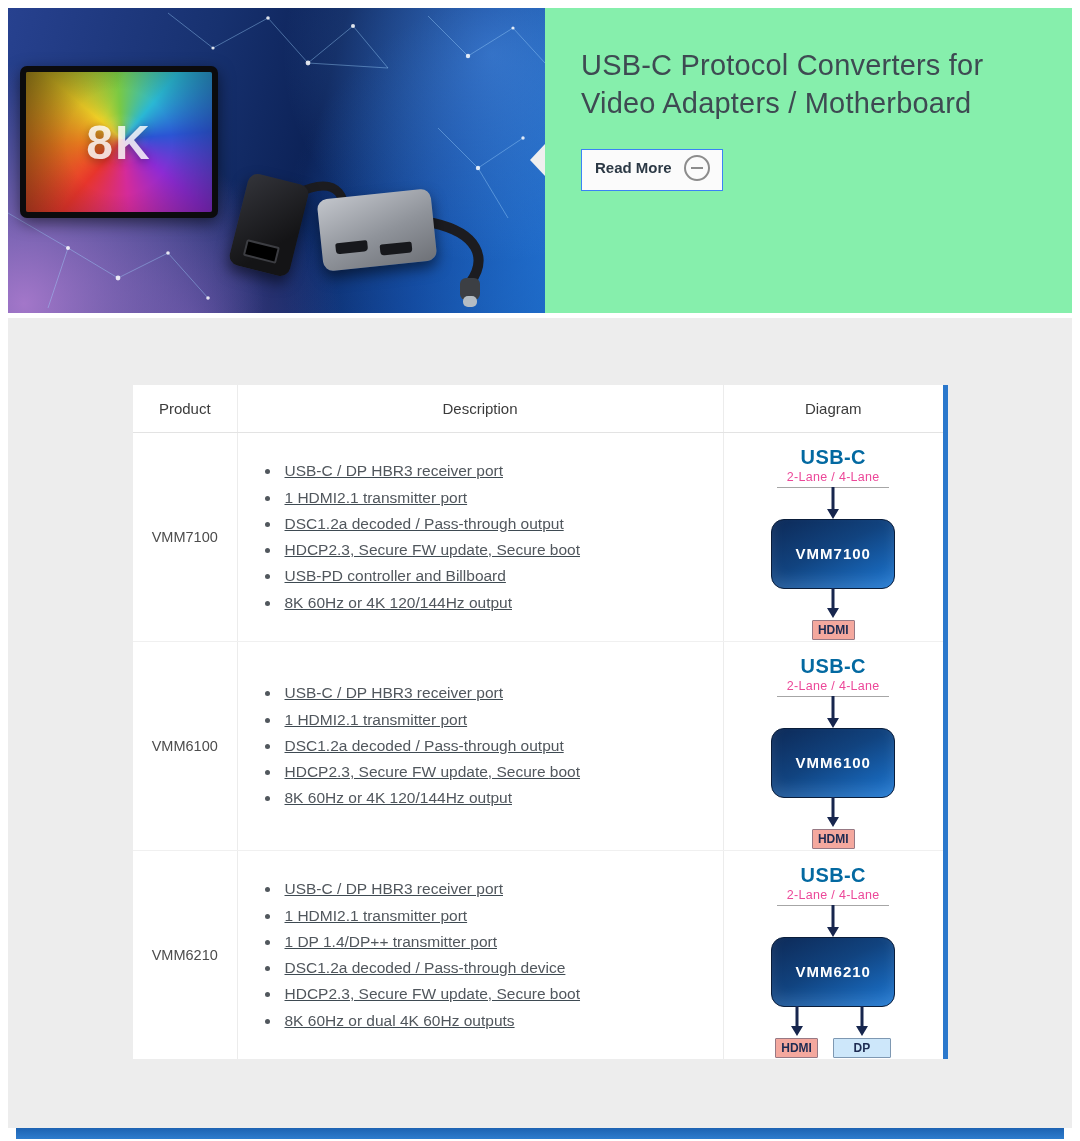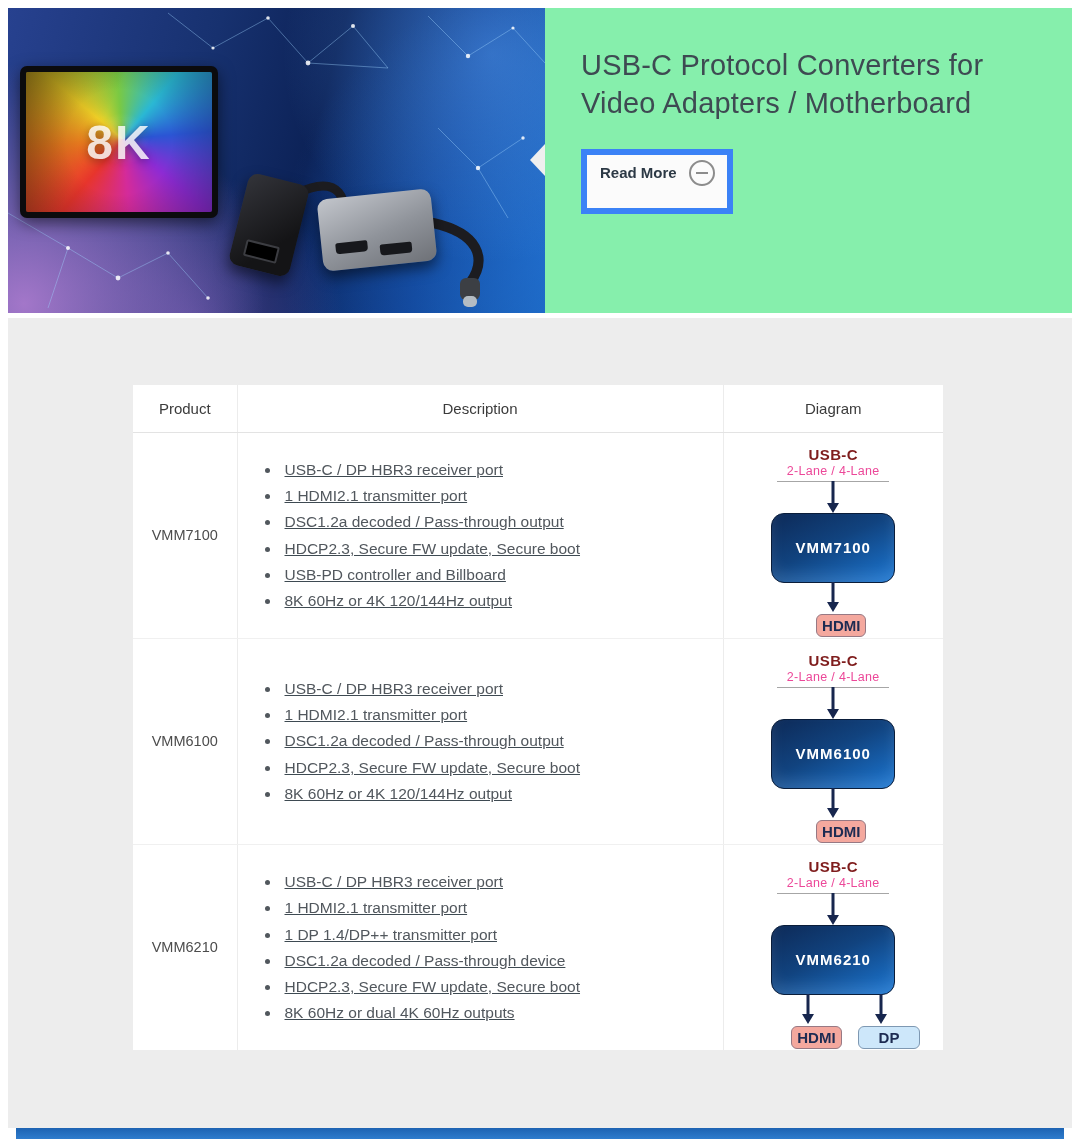--- a/index.html
+++ b/index.html
@@ -83,35 +83,35 @@
     font-size:29px; line-height:1.32; font-weight:400; color:#3e4a52;
     letter-spacing:.2px;
   }
   .hero-bullets { margin:38px 0 0 14px; padding-left:18px; }
   .hero-bullets li {
     max-width:460px; padding-left:6px; margin:3px 0;
     font-size:16px; line-height:1.4; color:#46525c;
   }
   .read-more-btn {
     margin-top:26px; display:inline-flex; align-items:center; gap:12px;
-    background:#fbfbfb; border:6px solid #3b82f6; padding:5px 12px 22px 13px;
+    background:#fbfbfb; border:1px solid #3b82f6; padding:5px 12px 9px 13px;
     cursor:pointer; font-family:inherit;
   }
   .read-more-label { font-size:15px; font-weight:700; color:#2c3945; }
   .minus-circle {
     position:relative; width:26px; height:26px; border-radius:50%;
     border:2px solid #8c8c8c;
   }
   .minus-circle::after {
     content:""; position:absolute; left:5px; top:10px; width:12px; height:2px; background:#8c8c8c;
   }
 
   
   .band { margin-top:5px; background:#ededed; height:810px; padding-top:67px; }
-  .table-card { display:flex; margin-left:125px; width:815px;align-items:flex-end; }
+  .table-card { display:flex; margin-left:125px; width:815px; }
   table.products { width:810px; table-layout:fixed; border-collapse:collapse; background:#ffffff; }
   col.c-product { width:104px; }
   col.c-desc { width:486px; }
   col.c-diagram { width:220px; }
   .products th {
     height:47px; font-weight:400; font-size:15px; color:#3b3b3b;
     border-bottom:1px solid #e3e3e3;
   }
   .products th, .products td { border-right:1px solid #ececec; }
   .products th:last-child, .products td:last-child { border-right:none; }
@@ -119,35 +119,35 @@
   .products tr:last-child td { border-bottom:none; }
   td.cell-product { text-align:center; font-size:14.5px; color:#4c4c4c; }
   td.cell-desc ul { margin:8px; padding-left:34px;text-decoration:underline; }
   td.cell-desc li {
     margin:3px 0; font-size:15.5px; line-height:1.5; color:#51575d; padding-left:4px;
   }
   .accent-bar { width:5px; background:#2b78cc; }
 
   
   .diagram { display:flex; flex-direction:column; align-items:center; }
-  .diag-input { font-size:15px; font-weight:700; color:#7f1d1d; letter-spacing:.4px;margin-top:12px; }
+  .diag-input { font-size:20px; font-weight:700; color:#0369a1; letter-spacing:.4px;margin-top:12px; }
   .diag-lanes { font-size:12.5px; color:#ec4899; margin-top:1px; letter-spacing:.3px; }
   .diag-line { width:112px; height:1px; background:#a6a6a6; margin-top:3px; }
   .arrow-svg { display:block; margin-top:-1px; }
   .chip {
     width:124px; height:70px; border-radius:13px;
     background:linear-gradient(155deg,#0d2a58 0%, #11437f 45%, #1b76d2 100%);
     border:1px solid #0a1d3a;
     color:#ffffff; font-size:15px; font-weight:700; letter-spacing:1px;
     display:flex; align-items:center; justify-content:center;
     box-shadow:inset 0 -8px 14px rgba(255,255,255,.10);
   }
   .badge {
-    margin-top:2px; font-size:15px; font-weight:700; color:#1d2b52;
-    padding:3px 5px; border-radius:6px; line-height:1;margin-left:16px;
+    margin-top:2px; font-size:12px; font-weight:700; color:#1d2b52;
+    padding:3px 5px; border-radius:1px; line-height:1;
   }
   .badge-hdmi { background:#f4a89e; border:1.5px solid #977984; }
   .badge-dp   { background:#cde7fa; border:1.5px solid #7e98b2; padding:3px 20px; }
   .outputs-dual { width:124px; display:flex; justify-content:space-between; padding:0 4px; }
   .out-col { display:flex; flex-direction:column; align-items:center; }
 
   
   .bottom-bar { margin:0 8px; height:11px; background:linear-gradient(#1d63b2,#2e7ccd); }
 </style>
 </head>

